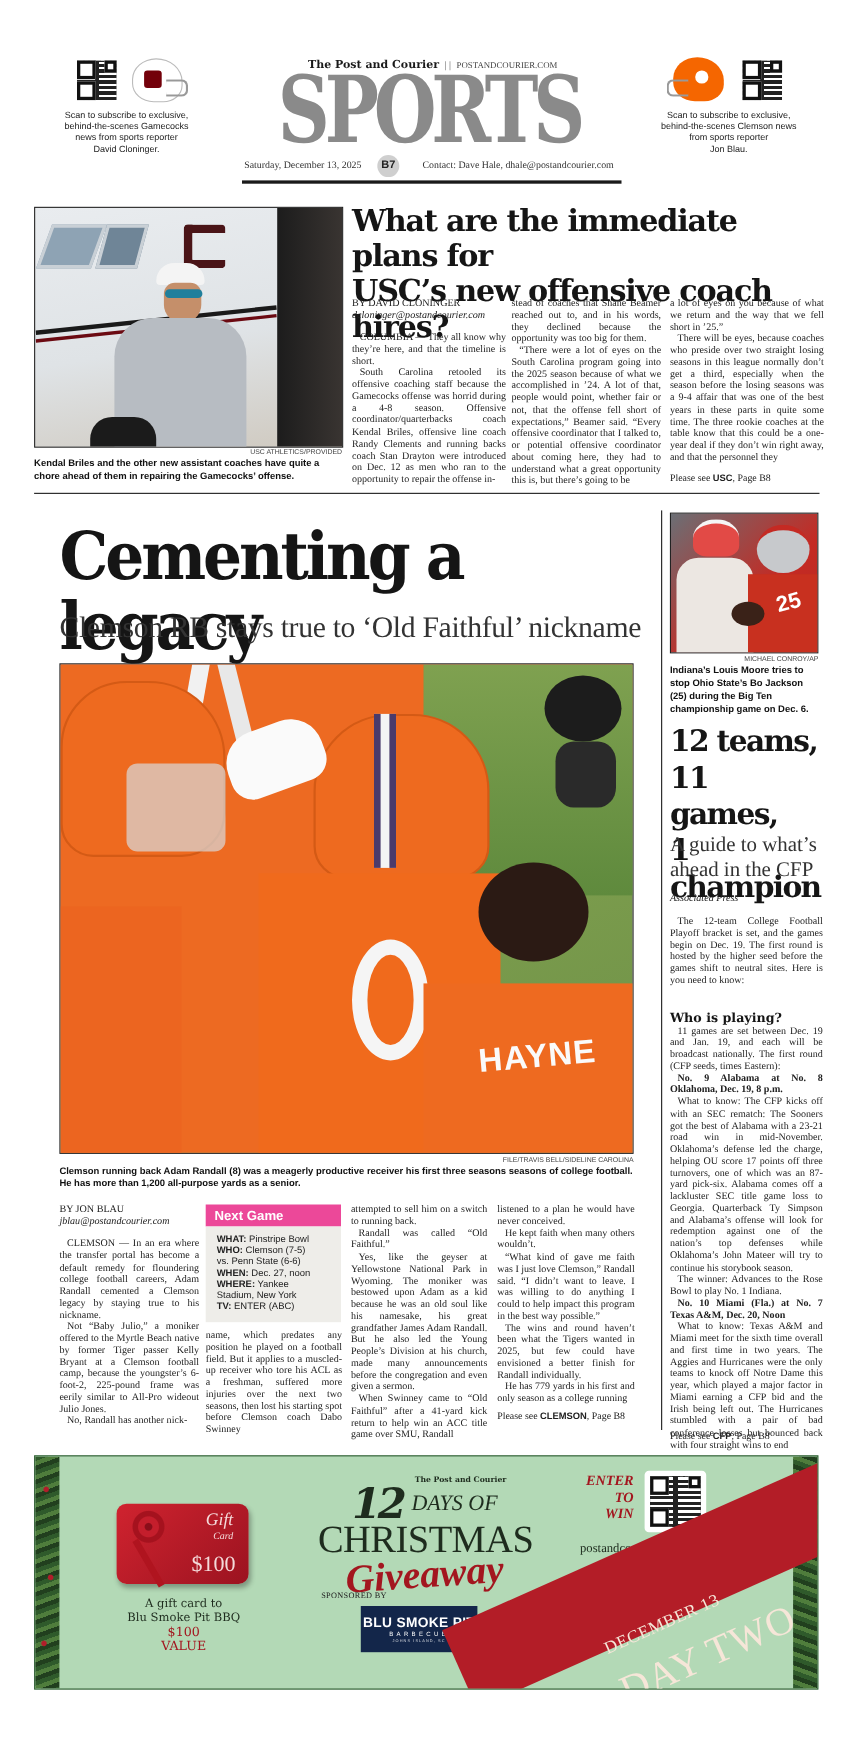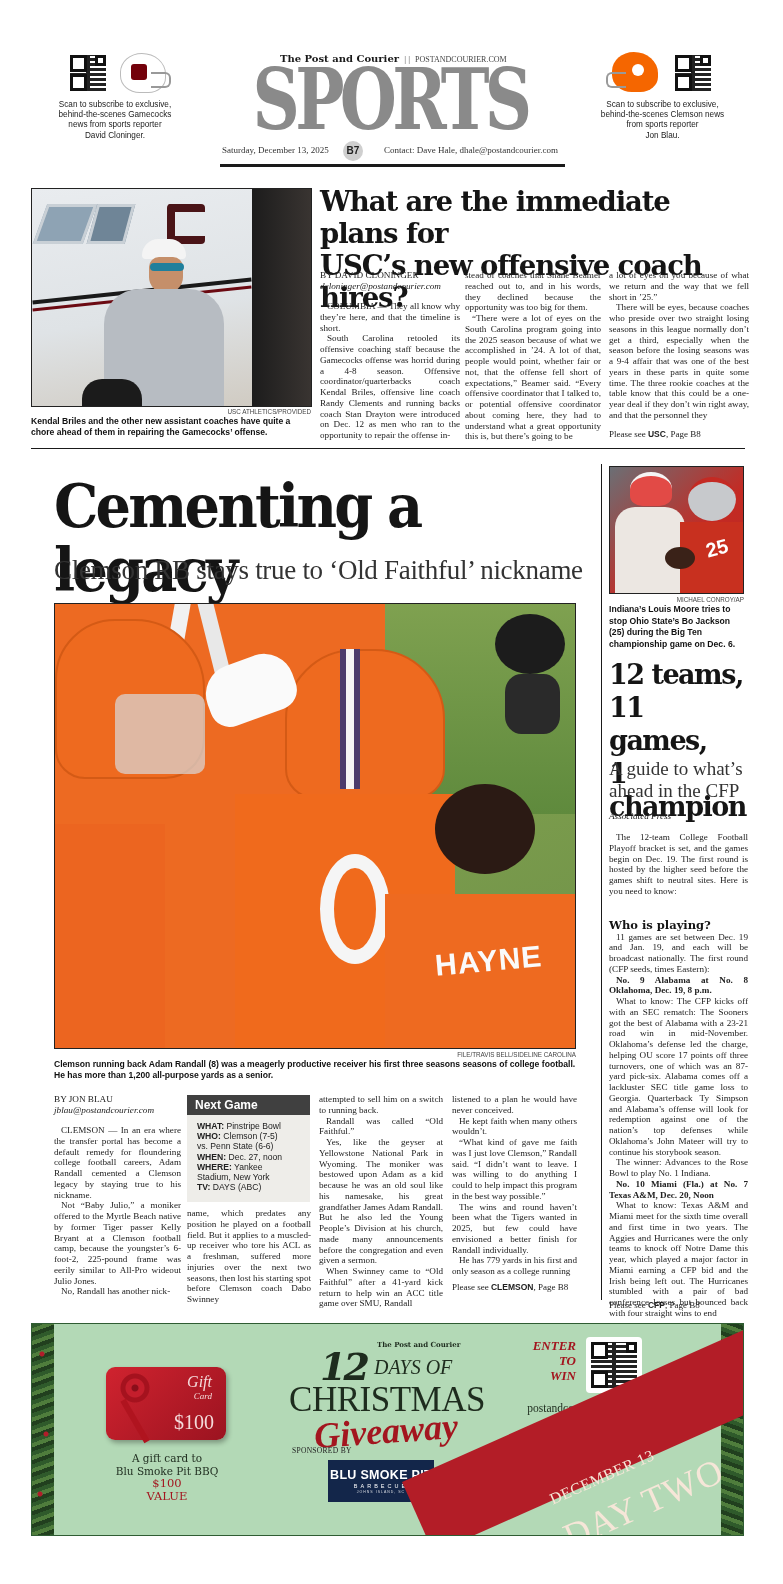--- a/index.html
+++ b/index.html
@@ -49,21 +49,21 @@
 
   .cutline { font-family: "Liberation Sans", sans-serif; font-weight: bold; font-size: 8.6px; line-height: 11px; color: #111; }
   .credit { font-family: "Liberation Sans", sans-serif; font-size: 6.3px; color: #444; text-align: right; }
 
   .rule { position: absolute; background: #1a1a1a; }
 
   
   .photo { position: absolute; overflow: hidden; border: 1px solid #222; }
 
   
-  .ng-head { background: #404040; color: #fff; font-family: "Liberation Sans", sans-serif; font-weight: bold; font-size: 12px; padding: 3px 8px; height: 20px; }
+  .ng-head { background: #ec4899; color: #fff; font-family: "Liberation Sans", sans-serif; font-weight: bold; font-size: 12px; padding: 3px 8px; height: 20px; }
   .ng-body { background: #eeede9; font-family: "Liberation Sans", sans-serif; font-size: 8.6px; line-height: 10.2px; padding: 6px 8px 8px 10px; color: #222; height: 87px; }
   .ng-body b { font-weight: bold; }
 
   .subhead { font-family: "DejaVu Serif", serif; font-weight: bold; font-size: 11.5px; color: #151515; }
 
   
   .ad { position: absolute; left: 31px; top: 1323px; width: 713px; height: 213px; background: #b3d9b6; border: 1px solid #2f5c33; overflow: hidden; }
   .garland-l { position: absolute; left: 0; top: 0; width: 22px; height: 100%; background:
       repeating-linear-gradient(160deg, #2f5a2b 0 4px, #4f7d3c 4px 8px, #213f1e 8px 12px); }
   .garland-l::after { content: ""; position: absolute; inset: 0; background: radial-gradient(circle at 10px 30px, #b11d2a 2px, transparent 3px), radial-gradient(circle at 14px 110px, #b11d2a 2px, transparent 3px), radial-gradient(circle at 8px 170px, #b11d2a 2px, transparent 3px); }
@@ -228,21 +228,21 @@
 
   <div class="abs" style="left:187px;top:1095px;width:123px;">
     <div class="ng-head">Next Game</div>
     <div class="ng-body">
       <div><b>WHAT:</b> <span>Pinstripe Bowl</span></div>
       <div><b>WHO:</b> <span>Clemson (7-5)</span></div>
       <div><span>vs. Penn State (6-6)</span></div>
       <div><b>WHEN:</b> <span>Dec. 27, noon</span></div>
       <div><b>WHERE:</b> <span>Yankee</span></div>
       <div><span>Stadium, New York</span></div>
-      <div><b>TV:</b> <span>DAYS (ABC)</span></div>
+      <div><b>TV:</b> <span>ENTER (ABC)</span></div>
     </div>
   </div>
   <div class="abs col" style="left:187px;top:1208px;width:124px;">
     <p class="noind">name, which predates any position he played on a football field. But it applies to a muscled-up receiver who tore his ACL as a freshman, suffered more injuries over the next two seasons, then lost his starting spot before Clemson coach Dabo Swinney</p>
   </div>
 
   <div class="abs col" style="left:319px;top:1094px;width:124px;">
     <p class="noind">attempted to sell him on a switch to running back.</p>
     <p>Randall was called “Old Faithful.”</p>
     <p>Yes, like the geyser at Yellowstone National Park in Wyoming. The moniker was bestowed upon Adam as a kid because he was an old soul like his namesake, his great grandfather James Adam Randall. But he also led the Young People’s Division at his church, made many announcements before the congregation and even given a sermon.</p>

